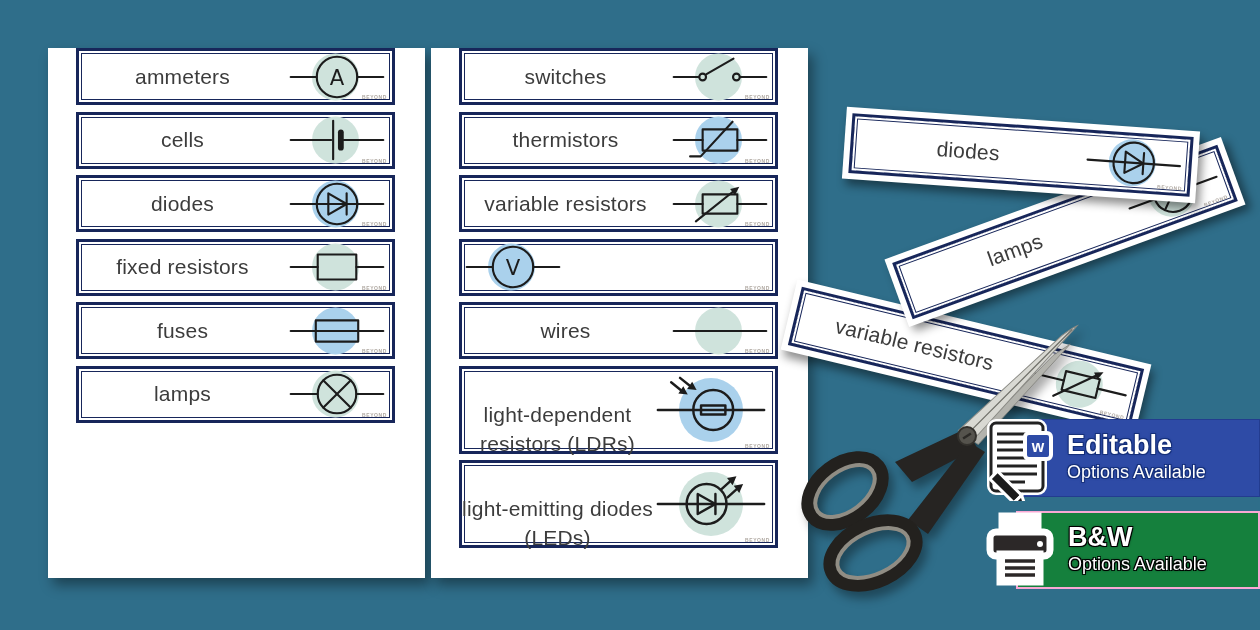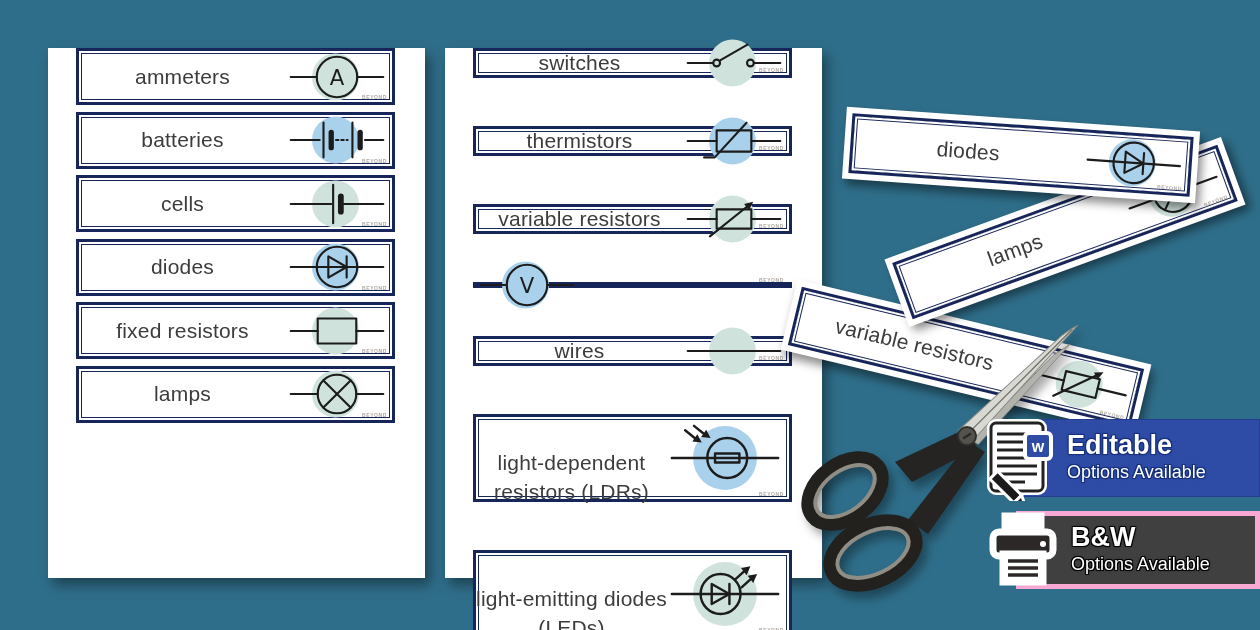--- a/index.html
+++ b/index.html
@@ -4,21 +4,21 @@
 <style>
   html,body{margin:0;padding:0;}
   body{font-family:"Liberation Sans","DejaVu Sans",sans-serif;}
   #stage{position:relative;width:1260px;height:630px;overflow:hidden;background:#2f6e8a;}
 
   
   .sheet{position:absolute;top:48px;width:377px;height:530px;background:#ffffff;
          box-shadow:5px 7px 12px rgba(0,0,0,.40);z-index:1;
          display:flex;flex-direction:column;gap:6.5px;box-sizing:border-box;}
   .sheet-left{left:48px;}
-  .sheet-right{left:445px;gap:48px;}
+  .sheet-right{left:431px;}
 
   
   .card{position:relative;margin:0 30px 0 28px;height:57px;box-sizing:border-box;
         background:#fff;border:3px solid var(--navy);
         box-shadow:inset 0 0 0 2px #fff, inset 0 0 0 3px var(--navy);
         display:flex;align-items:center;}
   .card.tall{height:88px;}
   .card-label{flex:1;display:flex;justify-content:center;align-items:center;
               font-size:21px;color:#3c3c3c;letter-spacing:.2px;}
   .card-label span{white-space:nowrap;}
@@ -41,21 +41,21 @@
 
   
   #scissors-layer{position:absolute;left:0;top:0;z-index:5;pointer-events:none;
                   filter:drop-shadow(5px 7px 5px rgba(0,0,0,.35));}
 
   
   .badge{position:absolute;left:1016px;width:244px;height:78px;z-index:6;
          display:flex;flex-direction:column;justify-content:center;box-sizing:border-box;
          padding-left:50px;}
   .badge-editable{top:419px;background:#2e4ba6;border:1px solid #233c8f;}
-  .badge-bw{top:511px;background:#404040;border:5px solid #f9a8d4;}
+  .badge-bw{top:511px;background:#15803d;border:2px solid #f9a8d4;}
   .badge-icon{position:absolute;left:-36px;top:50%;transform:translateY(-50%);}
   .badge-title{font-size:27px;font-weight:bold;color:#fff;line-height:29px;
                text-shadow:0 0 3px var(--outl),1px 1px 0 var(--outl),-1px 1px 0 var(--outl),
                            1px -1px 0 var(--outl),-1px -1px 0 var(--outl);}
   .badge-sub{font-size:18px;color:#fff;line-height:25px;
              text-shadow:0 0 3px var(--outl),1px 1px 0 var(--outl),-1px 1px 0 var(--outl),
                          1px -1px 0 var(--outl),-1px -1px 0 var(--outl);}
   .badge-editable{--outl:#16307a;}
   .badge-bw{--outl:#000000;}
 </style>
@@ -75,38 +75,20 @@
             <line x1="0" y1="28" x2="27" y2="28"></line>
             <circle cx="48" cy="28" r="21"></circle>
             <text x="48" y="36" text-anchor="middle" font-size="22" fill="#1c1c1c" stroke="none" font-family="'DejaVu Sans',sans-serif">A</text>
             <line x1="69" y1="28" x2="96" y2="28"></line>
           </svg>
         </div>
         <span class="watermark">BEYOND</span>
       </div>
       <div class="card">
         <div class="card-label">
-          <span>batteries</span>
-        </div>
-        <div class="symbol-box">
-          <div class="icon-bg" style="background: rgb(170, 209, 236);"></div>
-          <svg width="102" height="54" viewBox="0 0 96 56" fill="none" stroke="#1c1c1c" stroke-width="2.2" stroke-linecap="round" stroke-linejoin="round" overflow="visible">
-            <line x1="0" y1="28" x2="30" y2="28"></line>
-            <line x1="34" y1="10" x2="34" y2="46" stroke-width="2.2"></line>
-            <line x1="42" y1="20" x2="42" y2="36" stroke-width="5.5"></line>
-            <line x1="47" y1="28" x2="59" y2="28" stroke-dasharray="2.5,3"></line>
-            <line x1="64" y1="10" x2="64" y2="46" stroke-width="2.2"></line>
-            <line x1="72" y1="20" x2="72" y2="36" stroke-width="5.5"></line>
-            <line x1="77" y1="28" x2="96" y2="28"></line>
-          </svg>
-        </div>
-        <span class="watermark">BEYOND</span>
-      </div>
-      <div class="card">
-        <div class="card-label">
           <span>cells</span>
         </div>
         <div class="symbol-box">
           <div class="icon-bg" style="background: rgb(207, 227, 220);"></div>
           <svg width="102" height="54" viewBox="0 0 96 56" fill="none" stroke="#1c1c1c" stroke-width="2.2" stroke-linecap="round" stroke-linejoin="round" overflow="visible">
             <line x1="0" y1="28" x2="42" y2="28"></line>
             <line x1="44" y1="8" x2="44" y2="48" stroke-width="2.2"></line>
             <line x1="52" y1="20" x2="52" y2="36" stroke-width="6"></line>
             <line x1="55" y1="28" x2="96" y2="28"></line>
           </svg>
@@ -131,20 +113,33 @@
       <div class="card">
         <div class="card-label">
           <span>fixed resistors</span>
         </div>
         <div class="symbol-box">
           <div class="icon-bg" style="background: rgb(207, 227, 220);"></div>
           <svg width="102" height="54" viewBox="0 0 96 56" fill="none" stroke="#1c1c1c" stroke-width="2.2" stroke-linecap="round" stroke-linejoin="round" overflow="visible">
             <line x1="0" y1="28" x2="28" y2="28"></line>
             <rect x="28" y="15" width="40" height="26"></rect>
             <line x1="68" y1="28" x2="96" y2="28"></line>
+          </svg>
+        </div>
+        <span class="watermark">BEYOND</span>
+      </div>
+      <div class="card">
+        <div class="card-label">
+          <span>fuses</span>
+        </div>
+        <div class="symbol-box">
+          <div class="icon-bg" style="background: rgb(170, 209, 236);"></div>
+          <svg width="102" height="54" viewBox="0 0 96 56" fill="none" stroke="#1c1c1c" stroke-width="2.2" stroke-linecap="round" stroke-linejoin="round" overflow="visible">
+            <line x1="0" y1="28" x2="96" y2="28"></line>
+            <rect x="26" y="17" width="44" height="22"></rect>
           </svg>
         </div>
         <span class="watermark">BEYOND</span>
       </div>
       <div class="card">
         <div class="card-label">
           <span>lamps</span>
         </div>
         <div class="symbol-box">
           <div class="icon-bg" style="background: rgb(207, 227, 220);"></div>

